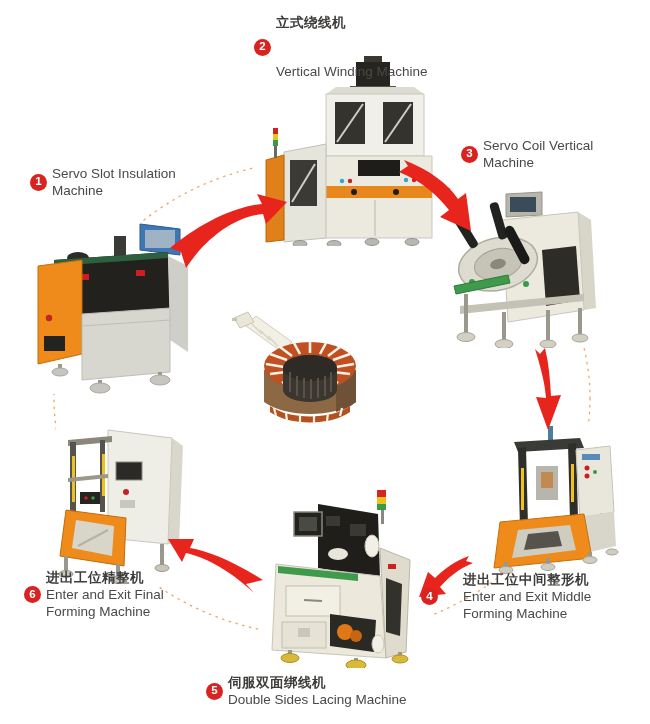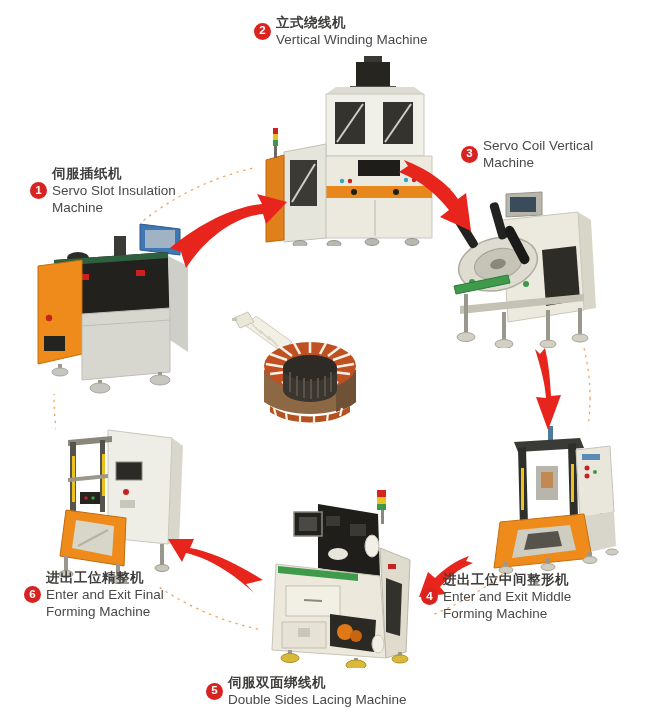--- a/index.html
+++ b/index.html
@@ -263,43 +263,42 @@
     <path d="M 170,248 C 204,220 238,206 262,204 L 257,194 L 287,202 L 266,224 L 263,214 C 240,216 210,232 186,268 L 181,252 Z" fill="#e8251c"></path>
     <path d="M 404,160 C 430,170 448,184 458,199 L 466,193 L 471,231 L 440,217 L 449,210 C 438,196 422,181 399,172 L 408,166 Z" fill="#e8251c"></path>
     <path d="M 535,349 C 541,368 545,384 546,398 L 536,397 L 548,430 L 561,395 L 551,396 C 550,380 549,364 545,348 L 540,354 Z" fill="#e8251c"></path>
     <path d="M 469,556 C 455,561 444,569 435,578 L 428,572 L 419,597 L 446,594 L 440,587 C 448,578 458,569 473,563 L 466,561 Z" fill="#e8251c"></path>
     <path d="M 263,580 C 233,561 208,551 190,548 L 194,539 L 168,539 L 182,562 L 186,553 C 203,557 226,567 254,593 L 246,584 Z" fill="#e8251c"></path>
   </svg>
 
   <div class="station-label" style="left:30px;top:165px;width:170px;">
     <span class="badge">1</span>
     <div class="label-text" style="width:150px;">
-      <div class="zh">伺服插纸机</div>
       <div class="en">Servo Slot Insulation Machine</div>
     </div>
   </div>
 
   <div class="station-label" style="left:254px;top:14px;width:220px;">
     <span class="badge">2</span>
-    <div class="label-text" style="width:200px;">
+    <div class="label-text" style="width:200px;gap:32px;">
       <div class="zh">立式绕线机</div>
       <div class="en">Vertical Winding Machine</div>
     </div>
   </div>
 
   <div class="station-label" style="left:461px;top:137px;width:176px;">
     <span class="badge">3</span>
     <div class="label-text" style="width:150px;">
       <div class="en">Servo Coil Vertical Machine</div>
     </div>
   </div>
 
   <div class="station-label" style="left:421px;top:571px;width:200px;">
     <span class="badge">4</span>
-    <div class="label-text" style="width:162px;">
+    <div class="label-text" style="width:162px;margin-left:20px;">
       <div class="zh">进出工位中间整形机</div>
       <div class="en">Enter and Exit Middle Forming Machine</div>
     </div>
   </div>
 
   <div class="station-label" style="left:206px;top:674px;width:260px;">
     <span class="badge">5</span>
     <div class="label-text" style="width:235px;justify-content:space-between;">
       <div class="zh">伺服双面绑线机</div>
       <div class="en">Double Sides Lacing Machine</div>

